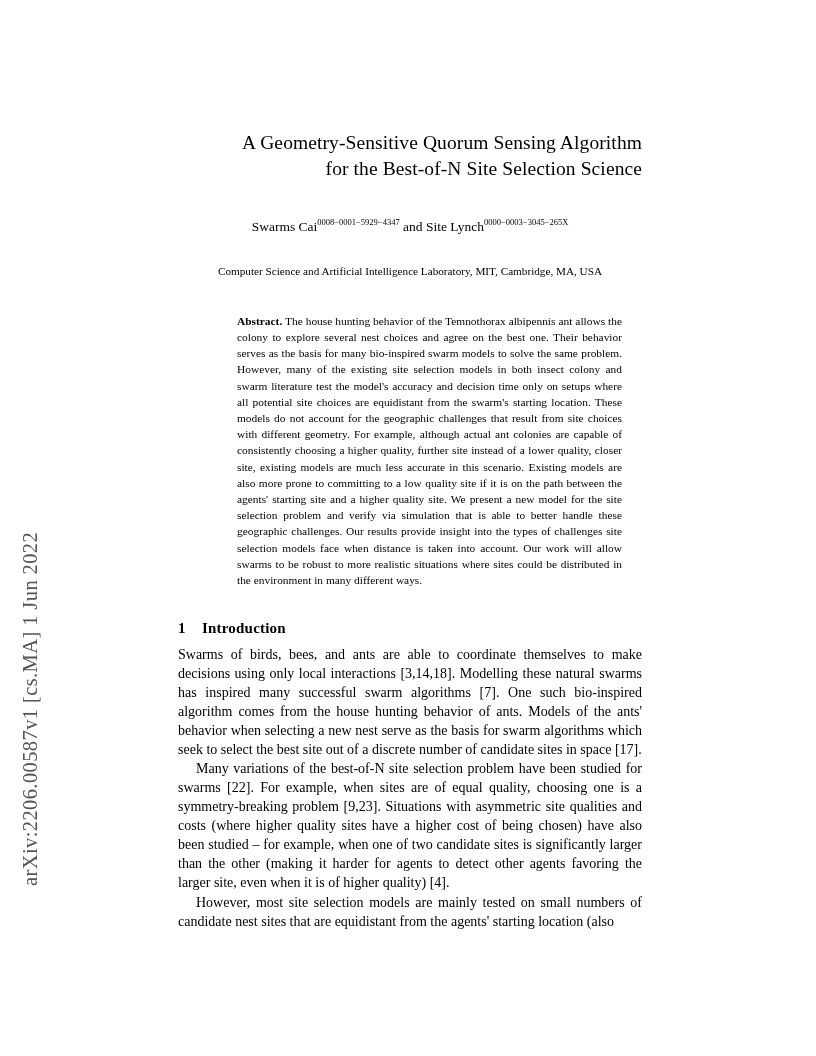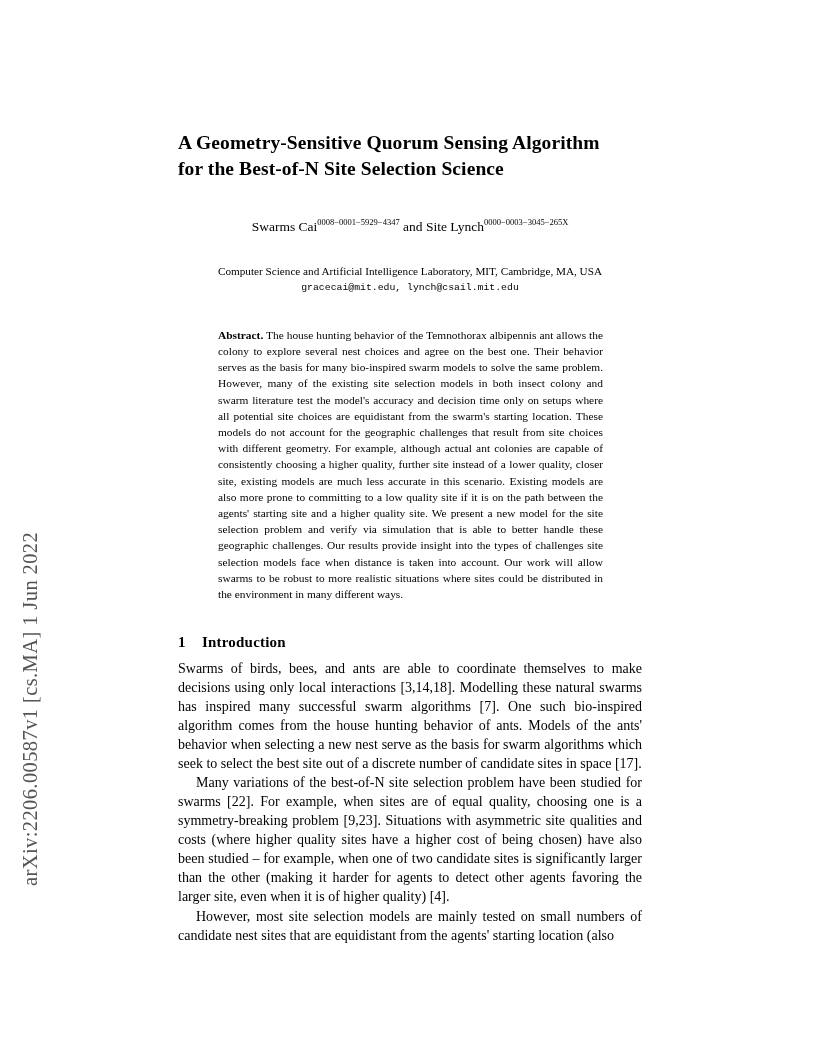--- a/index.html
+++ b/index.html
@@ -46,23 +46,23 @@
   }
   .content {
     position: absolute;
     left: 178px;
     top: 130px;
     width: 464px;
   }
   h1.title {
     font-family: "Liberation Serif", serif;
     font-size: 19.5px;
-    font-weight: bold;
+    font-weight: normal;
     line-height: 1.35;
-    text-align: left;
+    text-align: right;
     margin: 0 0 16px 0;
     letter-spacing: 0.1px;
   }
   .title-line2 {
     display: block;
   }
   .authors {
     text-align: center;
     font-size: 13.5px;
     margin-top: 34px;
@@ -80,21 +80,21 @@
     line-height: 1.45;
   }
   .email {
     text-align: center;
     font-family: "Liberation Mono", monospace;
     font-size: 9.8px;
     margin-top: 3px;
   }
   .abstract {
     margin-top: 34px;
-    margin-left: 40px;
+    margin-left: 59px;
     width: 385px;
     font-size: 11.4px;
     line-height: 1.42;
     text-align: justify;
   }
   .abstract .abs-head {
     font-weight: bold;
     font-size: 11.4px;
   }
   h2.section {
@@ -133,21 +133,20 @@
     <h1 class="title">
       <span>A Geometry-Sensitive Quorum Sensing Algorithm</span>
       <span class="title-line2">for the Best-of-N Site Selection Science</span>
     </h1>
 
     <div class="authors">
       <span>Swarms Cai</span><sup>0008−0001−5929−4347</sup><span> and </span><span>Site Lynch</span><sup>0000−0003−3045−265X</sup>
     </div>
 
     <div class="affil">Computer Science and Artificial Intelligence Laboratory, MIT, Cambridge, MA, USA</div>
-    <div class="email">gracecai@mit.edu, lynch@csail.mit.edu</div>
 
     <div class="abstract">
       <span class="abs-head">Abstract.</span>
       <span>The house hunting behavior of the Temnothorax albipennis ant allows the colony to explore several nest choices and agree on the best one. Their behavior serves as the basis for many bio-inspired swarm models to solve the same problem. However, many of the existing site selection models in both insect colony and swarm literature test the model's accuracy and decision time only on setups where all potential site choices are equidistant from the swarm's starting location. These models do not account for the geographic challenges that result from site choices with different geometry. For example, although actual ant colonies are capable of consistently choosing a higher quality, further site instead of a lower quality, closer site, existing models are much less accurate in this scenario. Existing models are also more prone to committing to a low quality site if it is on the path between the agents' starting site and a higher quality site. We present a new model for the site selection problem and verify via simulation that is able to better handle these geographic challenges. Our results provide insight into the types of challenges site selection models face when distance is taken into account. Our work will allow swarms to be robust to more realistic situations where sites could be distributed in the environment in many different ways.</span>
     </div>
 
     <h2 class="section">
       <span class="secnum">1</span><span>Introduction</span>
     </h2>
 

